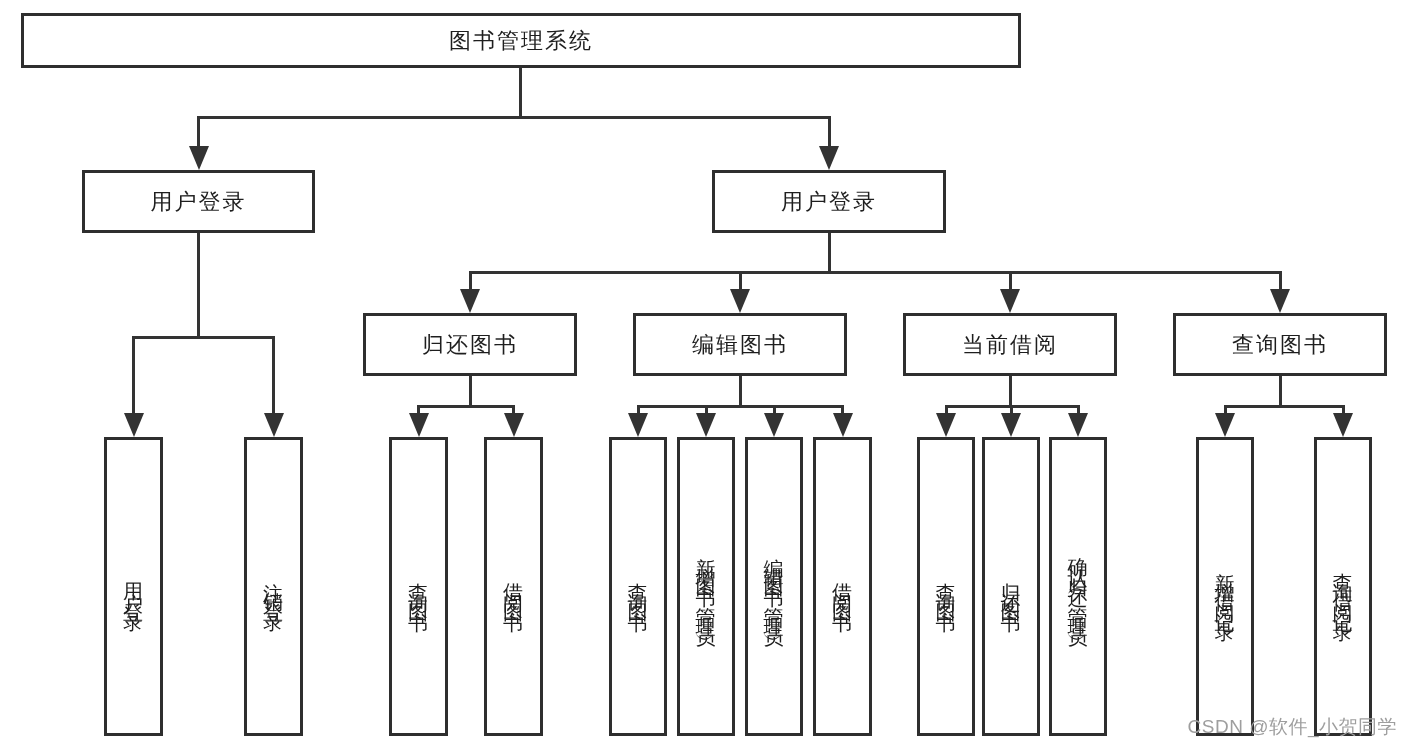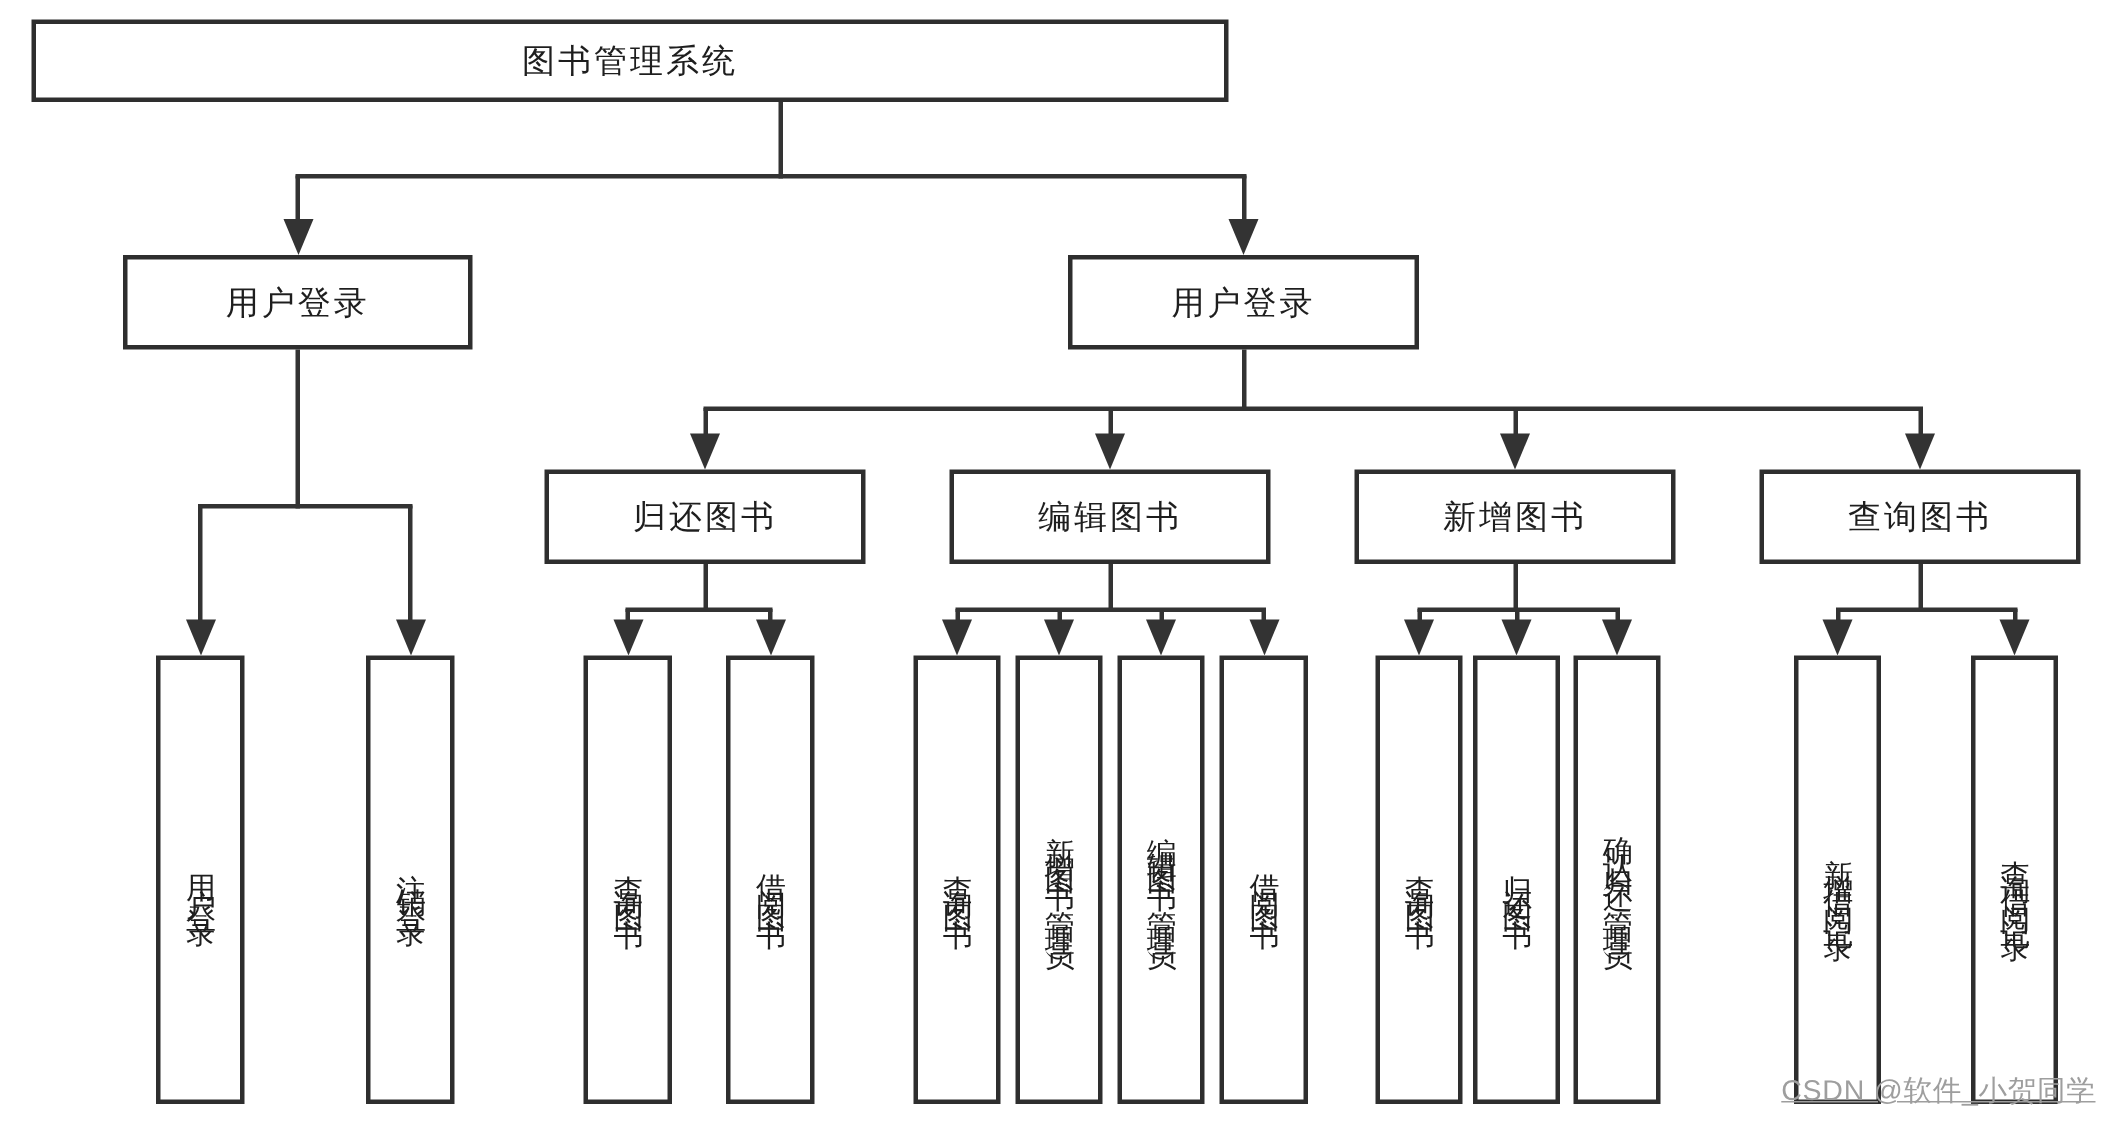--- a/index.html
+++ b/index.html
@@ -49,48 +49,47 @@
     border-left:10px solid transparent;
     border-right:10px solid transparent;
     border-top:24px solid var(--line);
     z-index:1;
   }
   .watermark{
     position:absolute;
     right:8px;top:714px;
     font-size:19px;
     color:var(--watermark);
-    text-decoration:underline;
     letter-spacing:0.5px;
     z-index:5;
     white-space:nowrap;
   }
 </style>
 </head>
 <body>
 
 <div class="stage">
   <div id="diagram-layer">
-      <div class="node" style="left: 21px; top: 13px; width: 798px; height: 55px;">
+      <div class="node" style="left: 21px; top: 13px; width: 1000px; height: 55px;">
         <span>图书管理系统</span>
       </div>
       <div class="node" style="left: 82px; top: 170px; width: 233px; height: 63px;">
         <span>用户登录</span>
       </div>
       <div class="node" style="left: 712px; top: 170px; width: 234px; height: 63px;">
         <span>用户登录</span>
       </div>
       <div class="node" style="left: 363px; top: 313px; width: 214px; height: 63px;">
         <span>归还图书</span>
       </div>
       <div class="node" style="left: 633px; top: 313px; width: 214px; height: 63px;">
         <span>编辑图书</span>
       </div>
       <div class="node" style="left: 903px; top: 313px; width: 214px; height: 63px;">
-        <span>新增图书</span>
+        <span>当前借阅</span>
       </div>
       <div class="node" style="left: 1173px; top: 313px; width: 214px; height: 63px;">
         <span>查询图书</span>
       </div>
       <div class="node vertical" style="left: 104px; top: 437px; width: 59px; height: 299px;">
         <span>用户登录</span>
       </div>
       <div class="node vertical" style="left: 244px; top: 437px; width: 59px; height: 299px;">
         <span>注销登录</span>
       </div>

